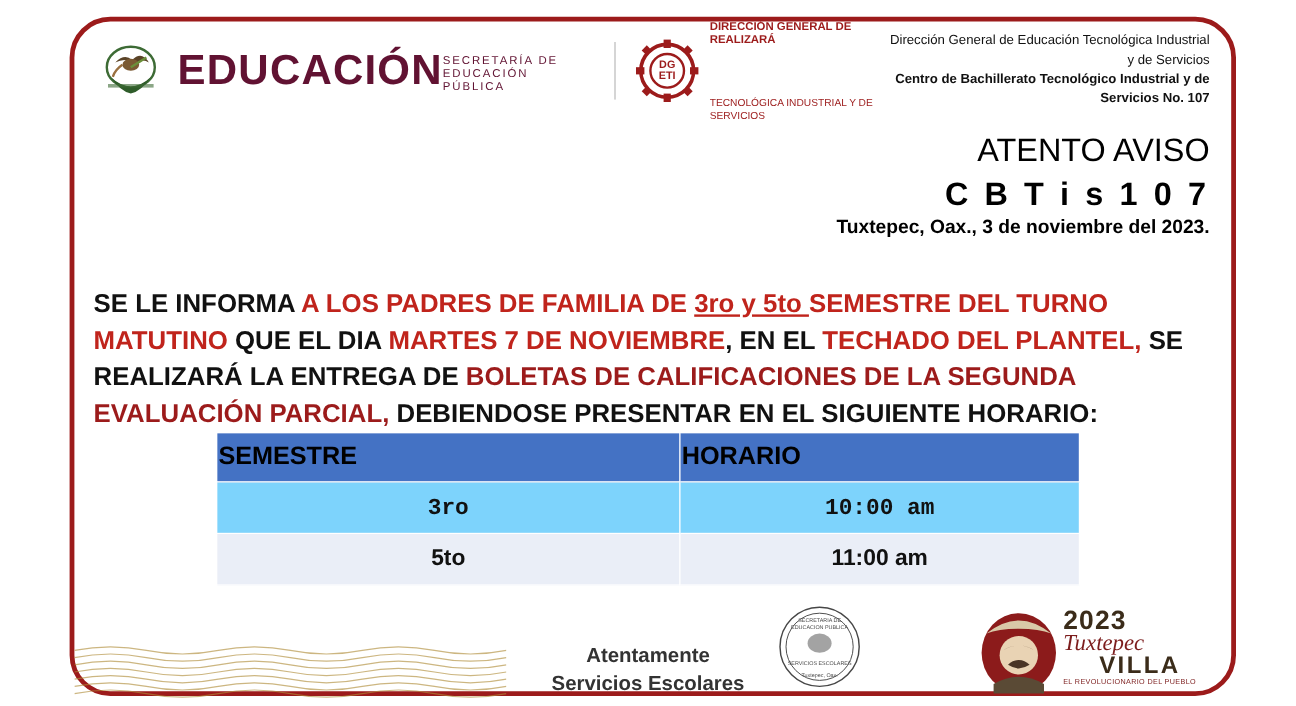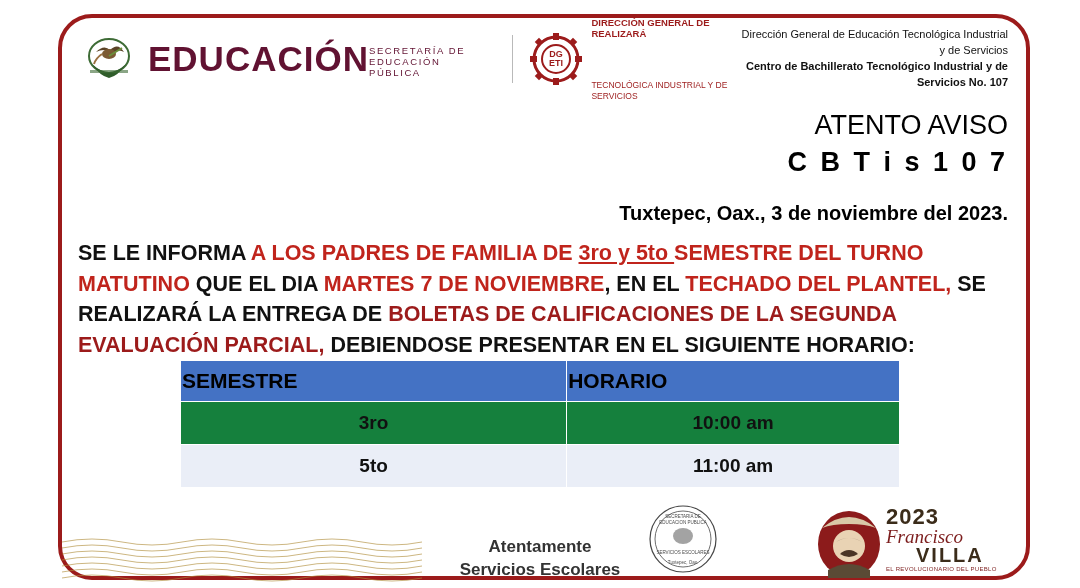--- a/index.html
+++ b/index.html
@@ -127,24 +127,24 @@
     line-height: 1.3;
   }
   .t-cbtis {
     font-size: 27px;
     font-weight: bold;
     letter-spacing: 3px;
     line-height: 1.3;
     margin-top: 2px;
   }
   .t-fecha {
-    font-size: 20px;
+    font-size: 16px;
     font-weight: bold;
     line-height: 1.3;
-    margin-top: 20px;
+    margin-top: 0;
   }
   
   .body-text {
     position: absolute;
     left: 78px;
     top: 238px;
     width: 944px;
     font-size: 21.5px;
     font-weight: bold;
     line-height: 1.42;
@@ -173,21 +173,21 @@
     text-align: left;
   }
   .tbl td {
     font-size: 19px;
     font-weight: bold;
     color: #111111;
     height: 40px;
     border: 1px solid #ffffff;
     text-align: center;
   }
-  .tbl tr.row-a td { background: #15803d; }
+  .tbl tr.row-a td { background: #7dd3fc; font-family: Liberation Mono, monospace; }
   .tbl tr.row-b td { background: #eaeef7; }
   
   .footer-sign {
     position: absolute;
     left: 0;
     top: 536px;
     width: 1080px;
     text-align: center;
     font-size: 17px;
     font-weight: bold;
@@ -365,18 +365,18 @@
   <div class="villa">
     <svg viewBox="0 0 196 84" width="196" height="84">
       <ellipse cx="33" cy="46" rx="31" ry="33" fill="#8c1b1b"></ellipse>
       <path d="M6 30 Q33 8 60 30 Q50 26 33 26 Q16 26 6 30 Z" fill="#d9c9a8"></path>
       <circle cx="33" cy="48" r="16" fill="#e9d3b4"></circle>
       <path d="M20 44 Q33 36 46 44 Q40 40 33 40 Q26 40 20 44 Z" fill="#4a3526"></path>
       <path d="M24 56 Q33 62 42 56 Q38 52 33 52 Q28 52 24 56 Z" fill="#4a3526"></path>
       <path d="M12 72 Q33 60 54 72 L54 80 L12 80 Z" fill="#5a4a35"></path>
     </svg>
     <div class="villa-year">2023</div>
-    <div class="villa-name">Francisco</div>
+    <div class="villa-name">Tuxtepec</div>
     <div class="villa-name2">VILLA</div>
     <div class="villa-tag">EL REVOLUCIONARIO DEL PUEBLO</div>
   </div>
 
 </div>
 
 </body></html>

